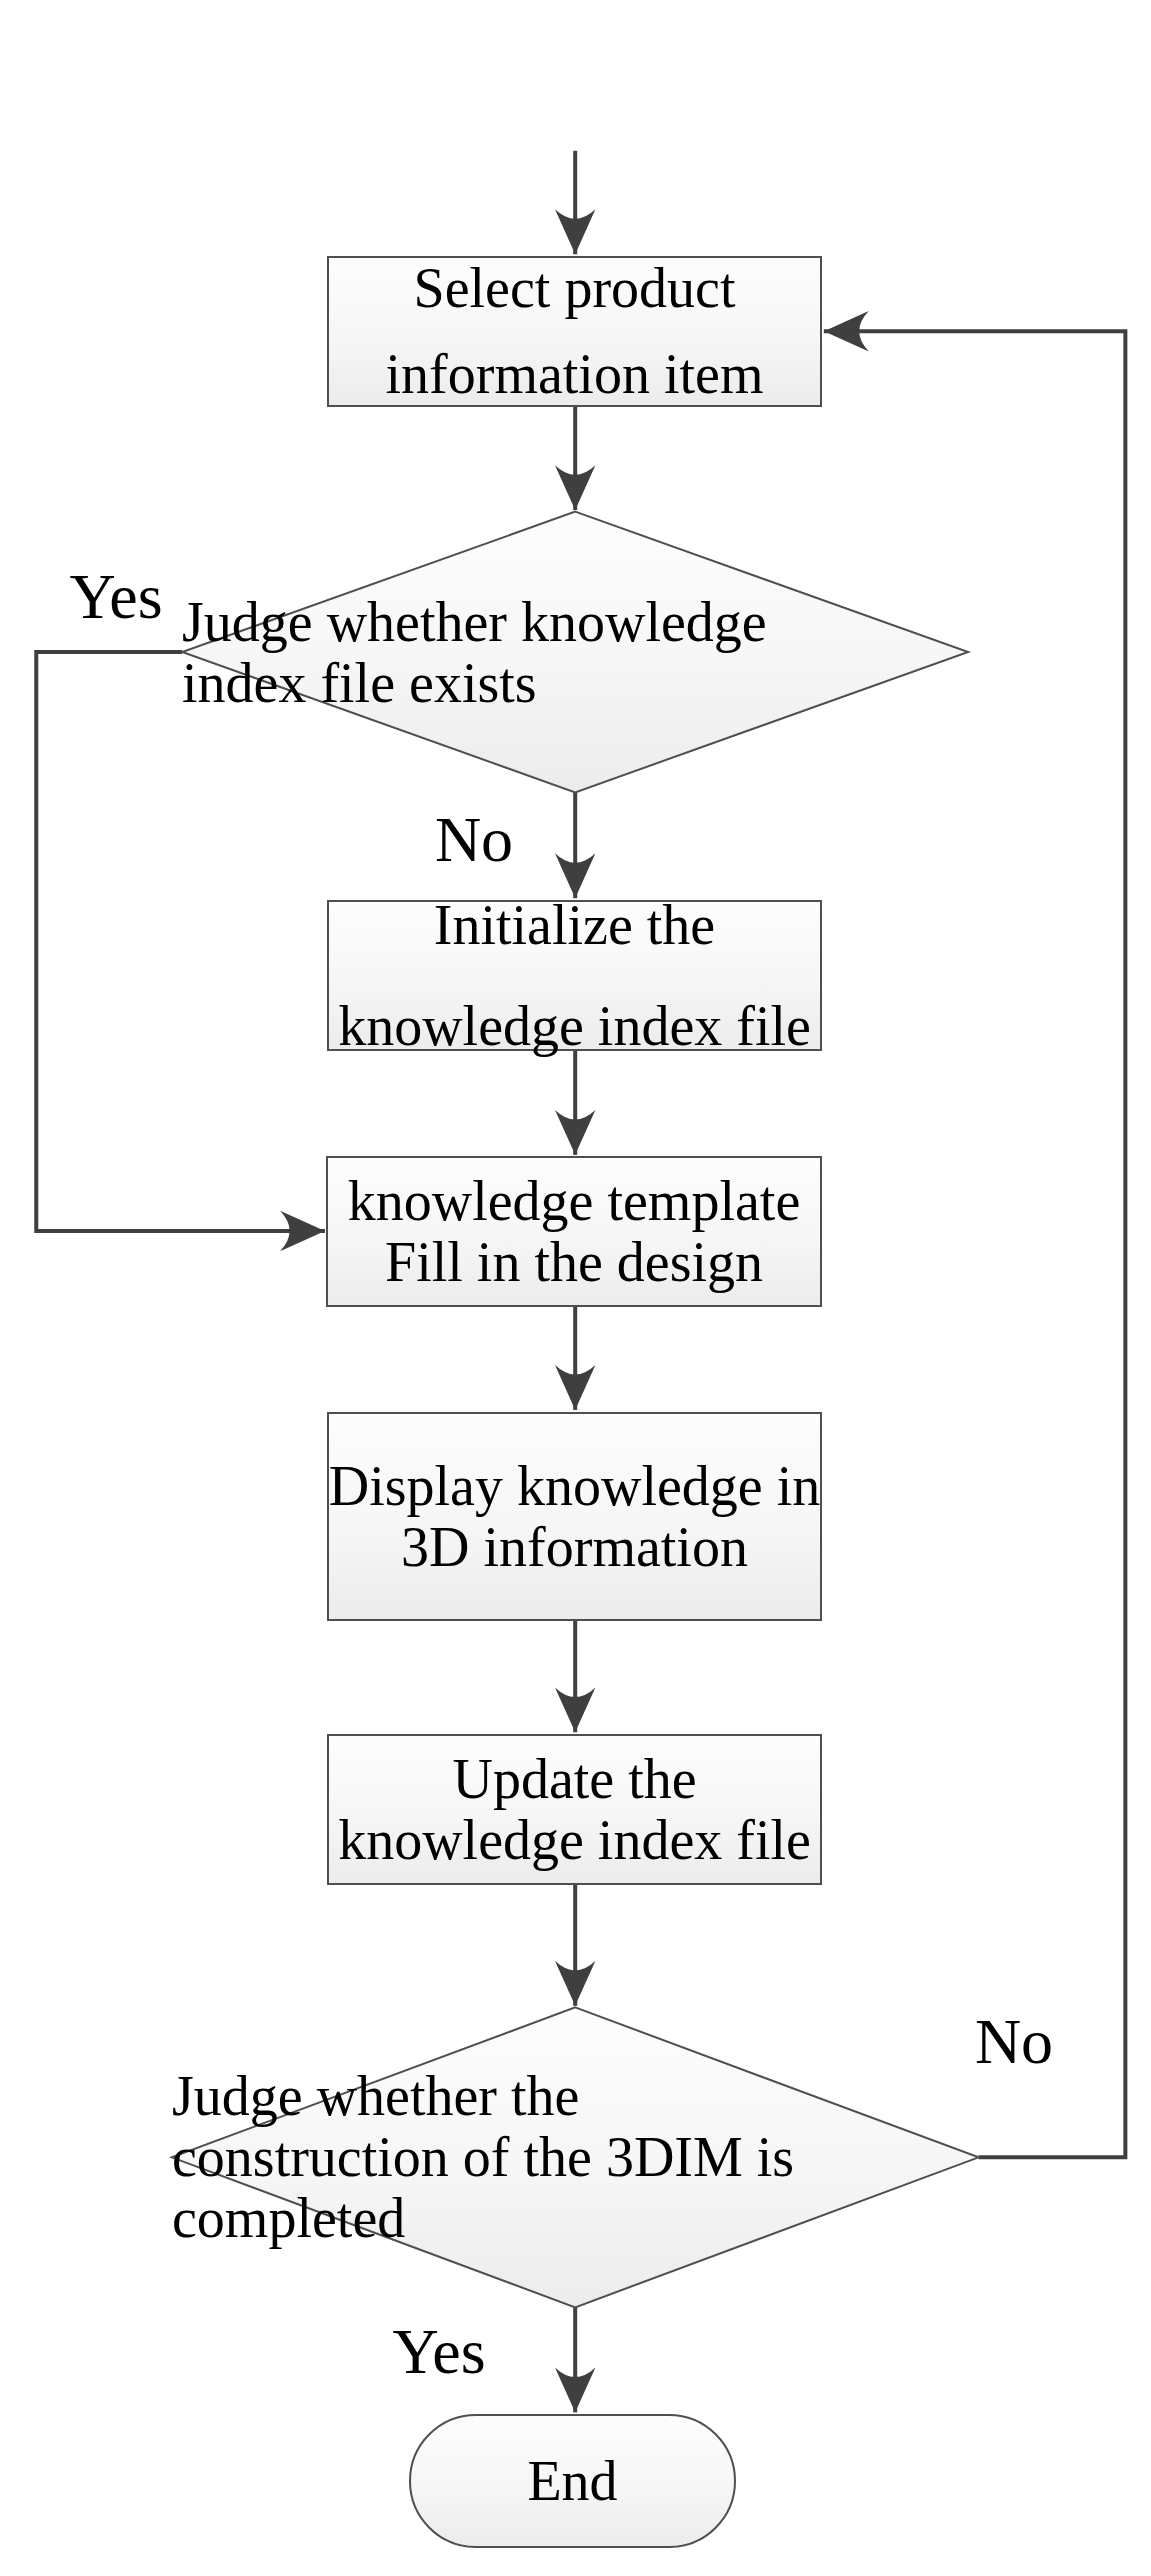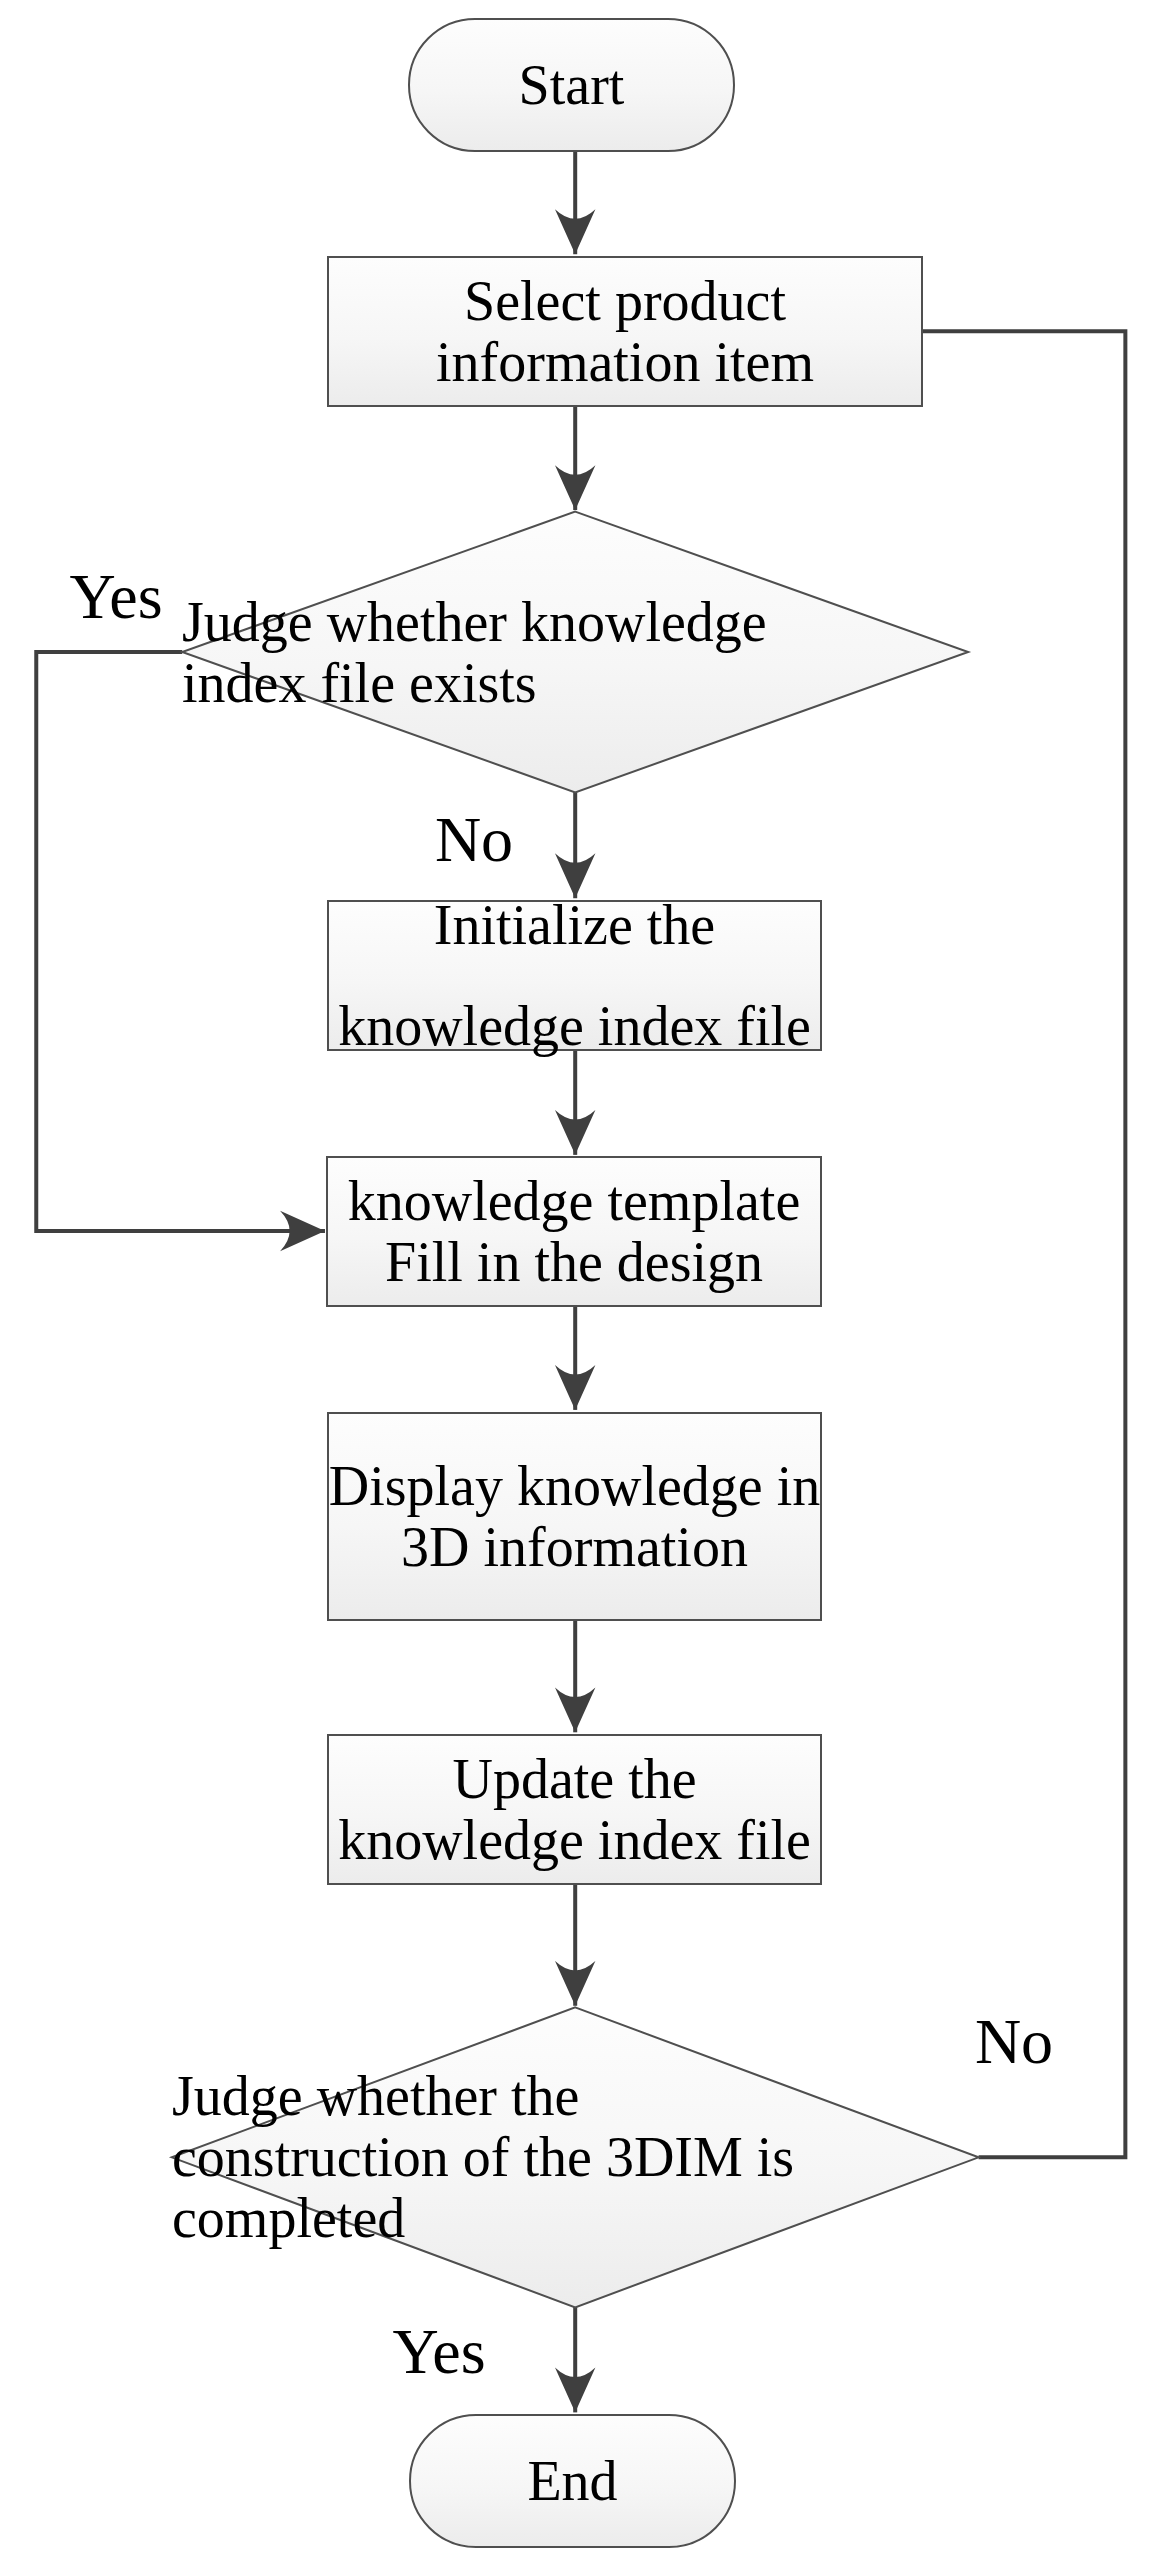--- a/index.html
+++ b/index.html
@@ -88,25 +88,22 @@
       <path d="M 717 2348 L 717 2501" marker-end="url(#arrowHead)"></path>
       <path d="M 717 2875 L 717 3008" marker-end="url(#arrowHead)"></path>
       <path d="M 227 813 L 45 813 L 45 1535 L 405 1535" marker-end="url(#arrowHead)"></path>
       <path d="M 1220 2690 L 1403 2690 L 1403 413 L 1027 413" marker-end="url(#arrowHead)"></path>
     </g>
 
     <polygon points="717,638 1207,813 717,988 227,813" fill="url(#shapeGrad)" stroke="#4f4f4f" stroke-width="2.5"></polygon>
     <polygon points="717,2503 1220,2690 717,2877 214,2690" fill="url(#shapeGrad)" stroke="#4f4f4f" stroke-width="2.5"></polygon>
   </svg>
 
-  <div class="node terminator" style="left:408px; top:18.4px; width:327px; height:134px;">
-    <span class="line">Start</span>
-  </div>
 
-  <div class="node rect" style="left:327px; top:256px; width:596px; height:151px;">
+  <div class="node rect" style="left:327px; top:256px; width:495px; height:151px;justify-content:space-between;">
     <span class="line">Select product</span>
     <span class="line">information item</span>
   </div>
 
   <div class="diamond-text" style="left:182px; top:512px; width:786px; height:281px;">
     <span class="line">Judge whether knowledge</span>
     <span class="line">index file exists</span>
   </div>
 
   <div class="node rect" style="left:327px; top:900px; width:495px; height:151px;gap:40px;">

